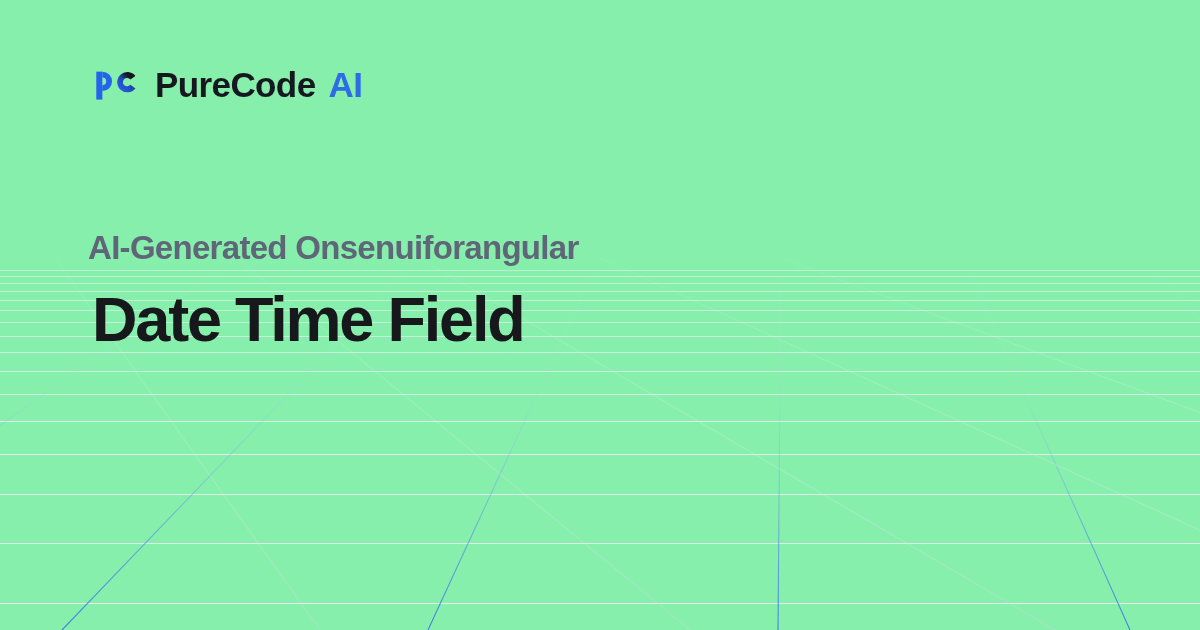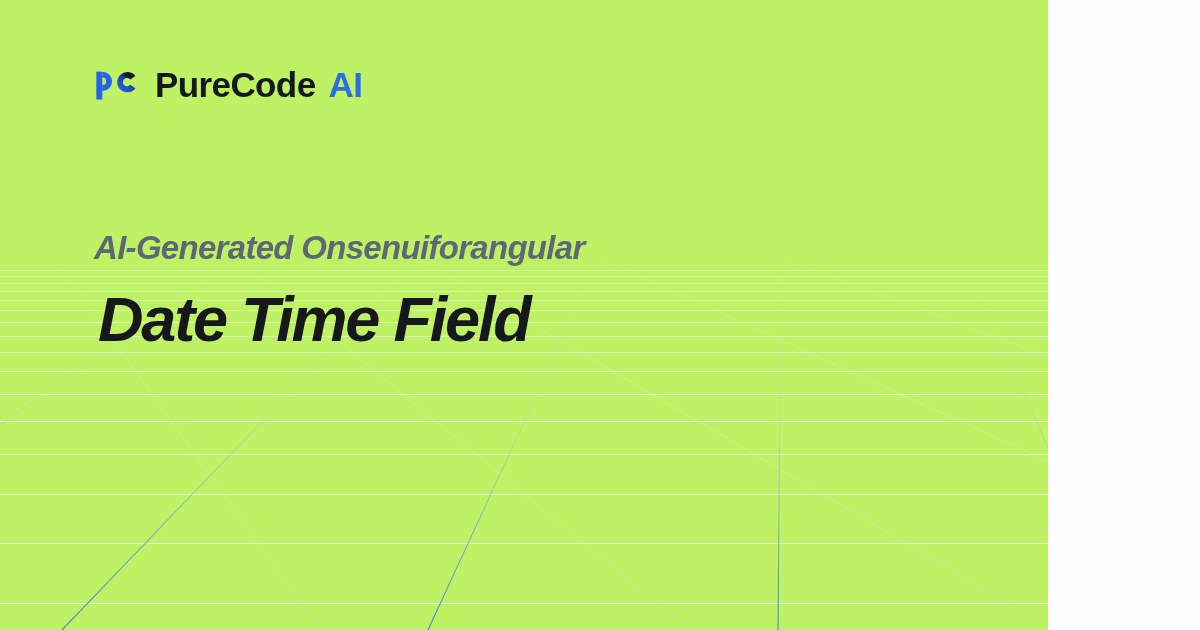--- a/index.html
+++ b/index.html
@@ -10,23 +10,23 @@
   body {
     width: 1200px;
     height: 630px;
     overflow: hidden;
     font-family: "Liberation Sans", "DejaVu Sans", sans-serif;
     background: #fdfdfe;
   }
 
   .canvas {
     position: relative;
-    width: 1048px;
+    width: 1200px;
     height: 630px;
-    background: #bef264;
+    background: #86efac;
     overflow: hidden;
   }
 
   
   .bg-grid {
     position: absolute;
     inset: 0;
     width: 1200px;
     height: 630px;
     z-index: 0;
@@ -60,24 +60,23 @@
   .logo-word-dark {
     color: #16181f;
   }
   .logo-word-accent {
     color: #2e6be6;
   }
 
   
   .headline {
     position: absolute;
-    left: 94px;
+    left: 88px;
     top: 228px;
     z-index: 3;
-    font-style: italic;
   }
   .eyebrow {
     font-size: 33px;
     font-weight: 700;
     letter-spacing: -0.7px;
     line-height: 1.2;
     color: #5f6678;
     margin: 0 0 18px 0;
     white-space: nowrap;
   }

